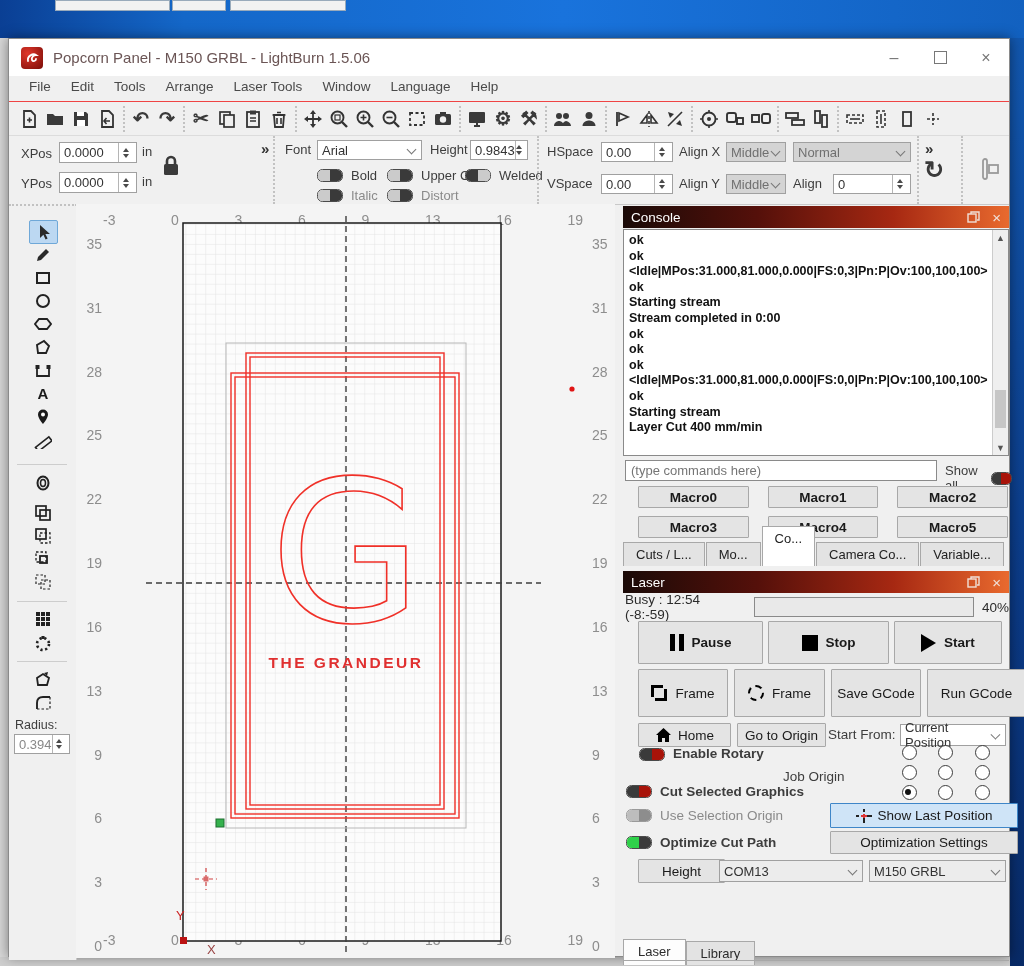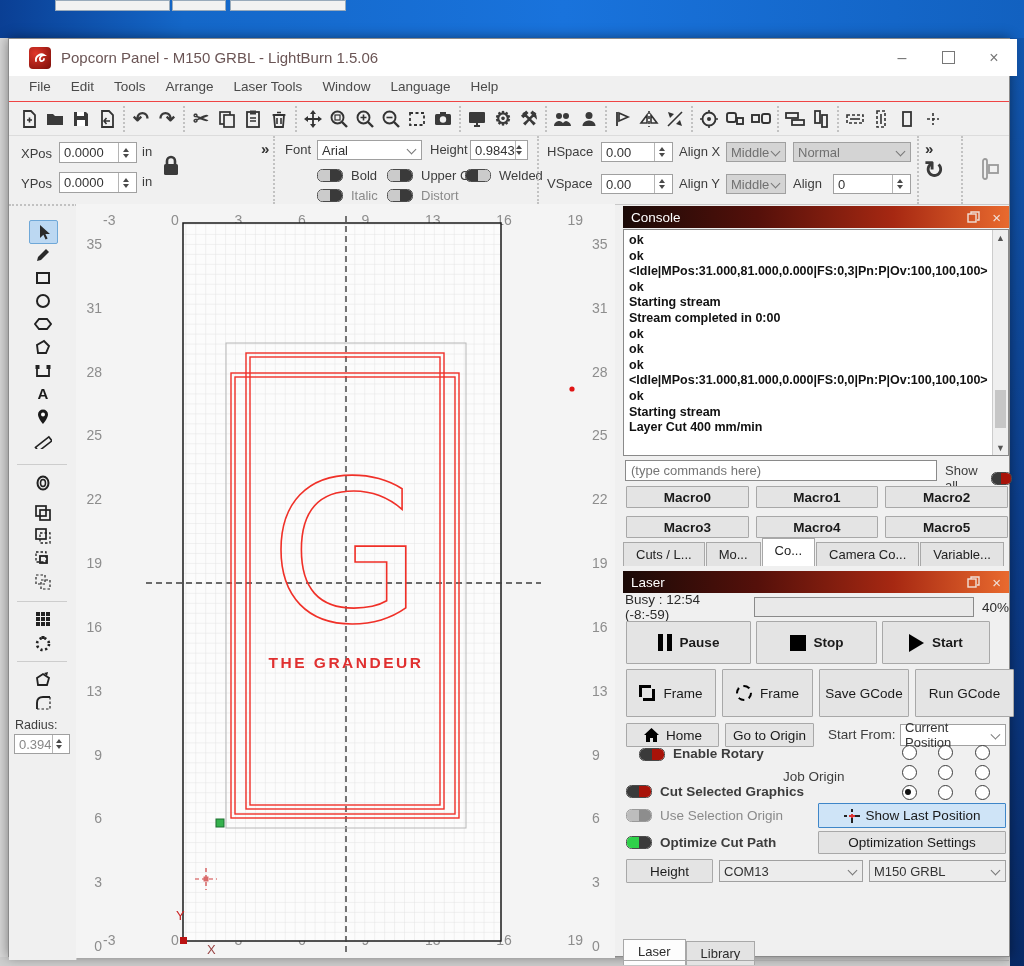--- a/index.html
+++ b/index.html
@@ -11,21 +11,21 @@
   .desktop-top{left:0;top:0;width:1024px;height:38px;
       background:linear-gradient(90deg,#0a3f94 0%,#1467c8 18%,#1973dc 55%,#1261c0 100%);}
   .topfrag{top:0;height:9px;background:#f2f2f2;border:1px solid #9ab;}
   .desktop-right{right:0;top:38px;width:14px;height:928px;
       background:linear-gradient(180deg,#1257ae 0%,#0b3a86 60%,#082a66 100%);}
   .desktop-bottom{left:0;top:957px;width:1010px;height:9px;background:#cfcfcf;}
   .left-strip{left:0;top:38px;width:8px;height:919px;background:#d8d8d8;border-right:1px solid #bbb;}
   
   .win{left:8px;top:38px;width:1002px;height:919px;background:#f0f0f0;
        border:1px solid #8a8a8a;box-sizing:border-box;box-shadow:0 0 12px rgba(0,0,0,.45);}
-  .titlebar{left:0;top:0;width:100%;height:37px;background:#ffffff;display:flex;align-items:center;padding-left:8px;}
+  .titlebar{left:0;top:0;width:100%;height:37px;background:#ffffff;display:flex;align-items:center;}
   .title-logo{width:22px;height:22px;margin:0 10px 0 12px;border-radius:4px;
       background:radial-gradient(circle at 30% 30%,#e0362a,#7a0d08);display:flex;align-items:center;justify-content:center;}
   .title-text{font-size:15px;color:#6b5555;}
   .wctl{margin-left:auto;display:flex;height:100%;}
   .wbtn{width:46px;height:100%;display:flex;align-items:center;justify-content:center;
         color:#777;font-size:16px;}
   .menubar{left:0;top:37px;width:100%;height:26px;background:#f0f0f0;display:flex;align-items:flex-start;
            padding-left:10px;box-sizing:border-box;border-bottom:1px solid #ef4444;}
   .menu-item{padding:3px 10px;font-size:13.5px;color:#4a4a4a;}
   
@@ -80,28 +80,28 @@
      padding:0 8px;box-sizing:border-box;
      background:linear-gradient(90deg,#1a0a07 0%,#55100a 35%,#a62812 70%,#e96a2e 100%);}
   .hdr-icons{margin-left:auto;display:flex;gap:12px;align-items:center;color:#f0e0d8;font-size:13px;}
   .console-body{position:absolute;left:0;top:23px;width:386px;height:227px;background:#fff;
       border:1px solid #8a8a8a;box-sizing:border-box;font-size:12.5px;font-weight:600;color:#111;
       line-height:15.6px;padding:3px 18px 0 5px;overflow:hidden;white-space:nowrap;}
   .sbar{position:absolute;right:1px;top:24px;width:15px;height:225px;background:#efefef;border-left:1px solid #ccc;}
   .sbar .ar{height:15px;display:flex;align-items:center;justify-content:center;color:#555;font-size:9px;}
   .sbar .thumb{position:absolute;left:2px;width:11px;background:#c6c6c6;}
   .btn{display:flex;align-items:center;justify-content:center;background:#e4e4e4;
-       border:1px solid #a8a8a8;box-sizing:border-box;font-size:13.5px;color:#1a1a1a;border-radius:1px;}
+       border:1px solid #a8a8a8;box-sizing:border-box;font-size:13.5px;color:#1a1a1a;border-radius:1px;margin-left:12px;}
   .btn b{font-weight:600;}
   .macro-grid{position:absolute;left:3px;width:382px;display:grid;grid-template-columns:1fr 1fr 1fr;gap:8px 7px;}
   .macro-grid .btn{height:22px;font-weight:600;}
   .docktabs{position:absolute;left:0px;top:335px;width:386px;height:25px;display:flex;align-items:flex-end;}
   .dtab{padding:4px 12px;font-size:13px;background:#e3e3e3;border:1px solid #a8a8a8;border-bottom:none;
         margin-right:1px;color:#222;}
-  .dtab.active{background:#fff;padding-bottom:8px;}
+  .dtab.active{background:#fff;padding-bottom:20px;}
   .busy-row{position:absolute;left:0;top:389px;width:386px;height:24px;display:flex;align-items:center;font-size:13.5px;}
   .pbar{width:218px;height:18px;border:1px solid #8a8a8a;background:#e9e9e9;margin-left:6px;position:relative;}
   .pfill{height:100%;background:linear-gradient(180deg,#4ee06a,#22b83e);}
   .ico-pause{display:inline-flex;gap:4px;margin-right:8px;}
   .ico-pause i{width:5px;height:17px;background:#000;}
   .ico-stop{width:16px;height:16px;background:#000;margin-right:8px;}
   .ico-play{width:0;height:0;border-top:9px solid transparent;border-bottom:9px solid transparent;
             border-left:15px solid #000;margin-right:8px;}
   .corner{width:16px;height:16px;position:relative;margin-right:8px;}
   .corner:before,.corner:after{content:"";position:absolute;width:4px;height:4px;}

